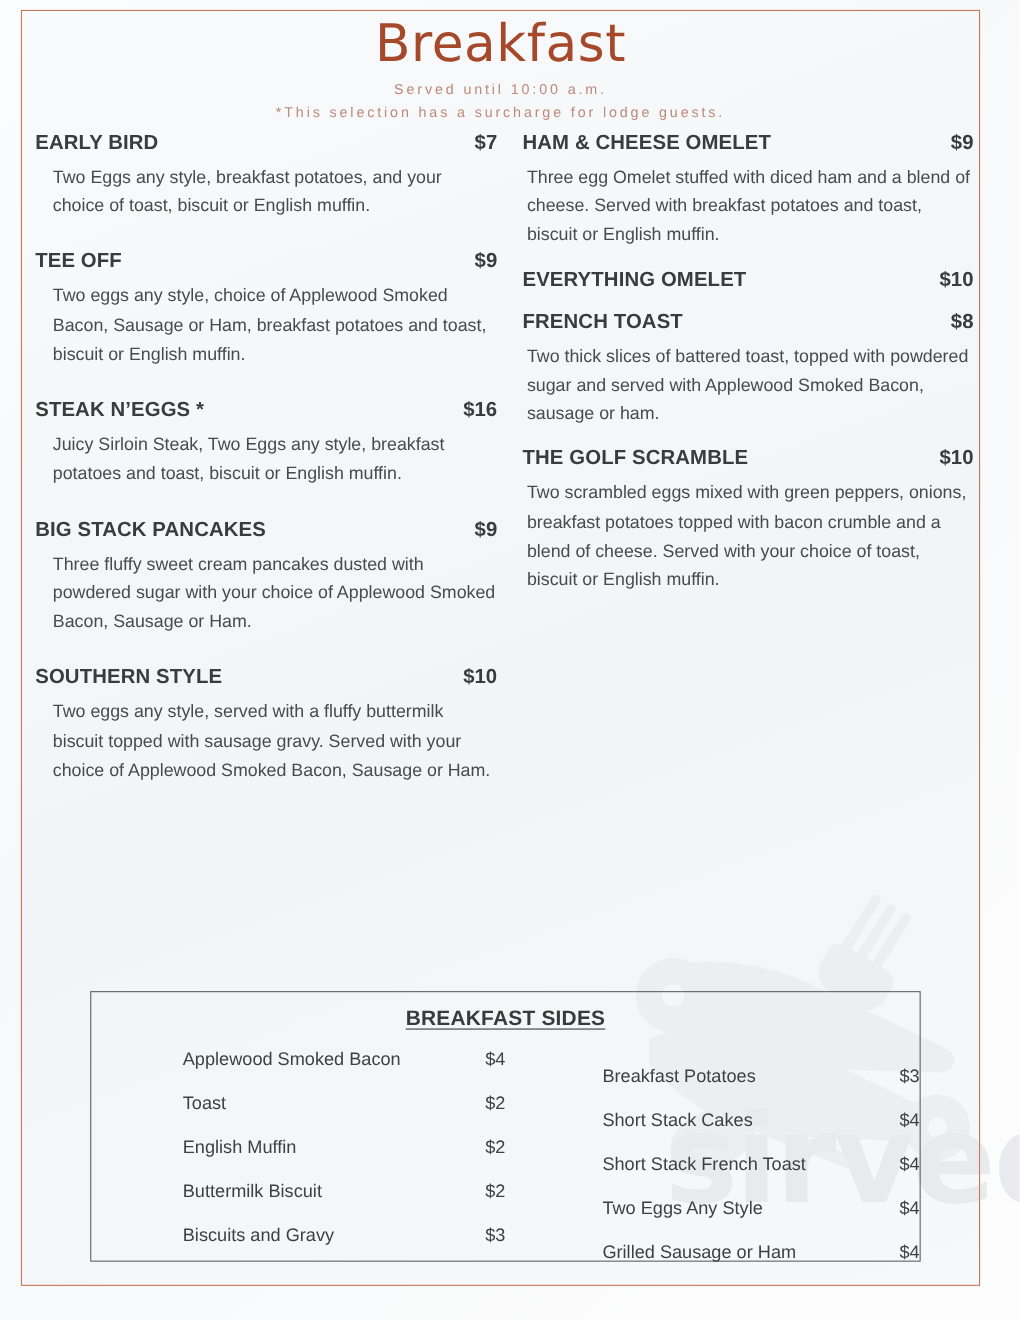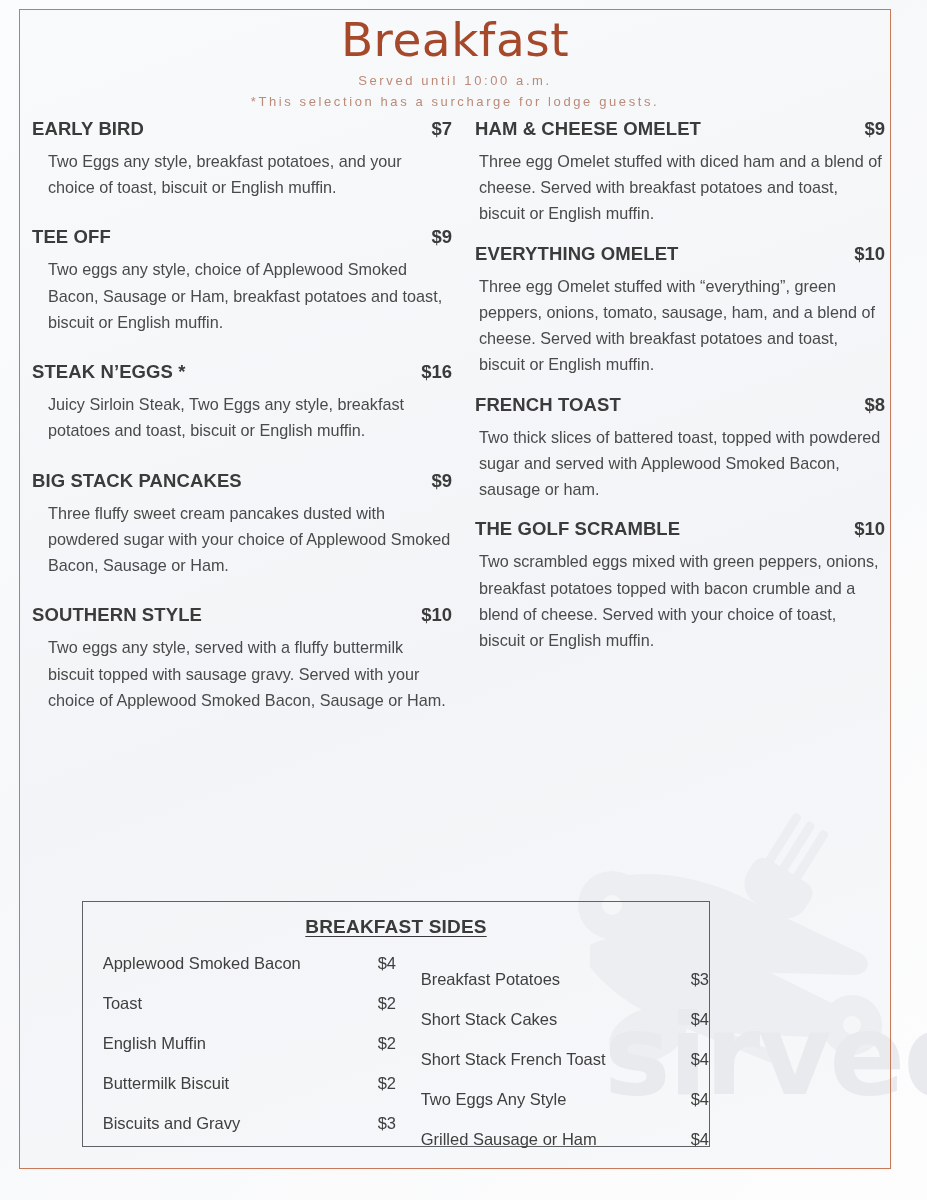--- a/index.html
+++ b/index.html
@@ -139,21 +139,21 @@
 
   
   #col-left  .item { margin-bottom: 26px; }
   #col-right .item { margin-bottom: 16px; }
 
   
   #sides-box {
     position: absolute;
     left: 82px;
     top: 901px;
-    width: 628px;
+    width: 755px;
     height: 246px;
     border: 1.4px solid #5e6166;
     box-sizing: border-box;
   }
   #sides-title {
     text-align: center;
     font-family: "Liberation Sans", sans-serif;
     font-weight: bold;
     font-size: 19px;
     color: #3a3a3a;
@@ -284,21 +284,20 @@
           <span class="item-price">$9</span>
         </div>
         <p class="item-desc">Three egg Omelet stuffed with diced ham and a blend of cheese.  Served with breakfast potatoes and toast, biscuit or English muffin.</p>
       </div>
 
       <div class="item">
         <div class="item-head">
           <span class="item-name">EVERYTHING OMELET</span>
           <span class="item-price">$10</span>
         </div>
-        <p class="item-desc">Three egg Omelet stuffed with “everything”, green peppers, onions, tomato, sausage, ham, and a blend of cheese.  Served with breakfast potatoes and toast, biscuit or English muffin.</p>
       </div>
 
       <div class="item">
         <div class="item-head">
           <span class="item-name">FRENCH TOAST</span>
           <span class="item-price">$8</span>
         </div>
         <p class="item-desc">Two thick slices of battered toast, topped with powdered sugar and served with Applewood Smoked Bacon, sausage or ham.</p>
       </div>
 

